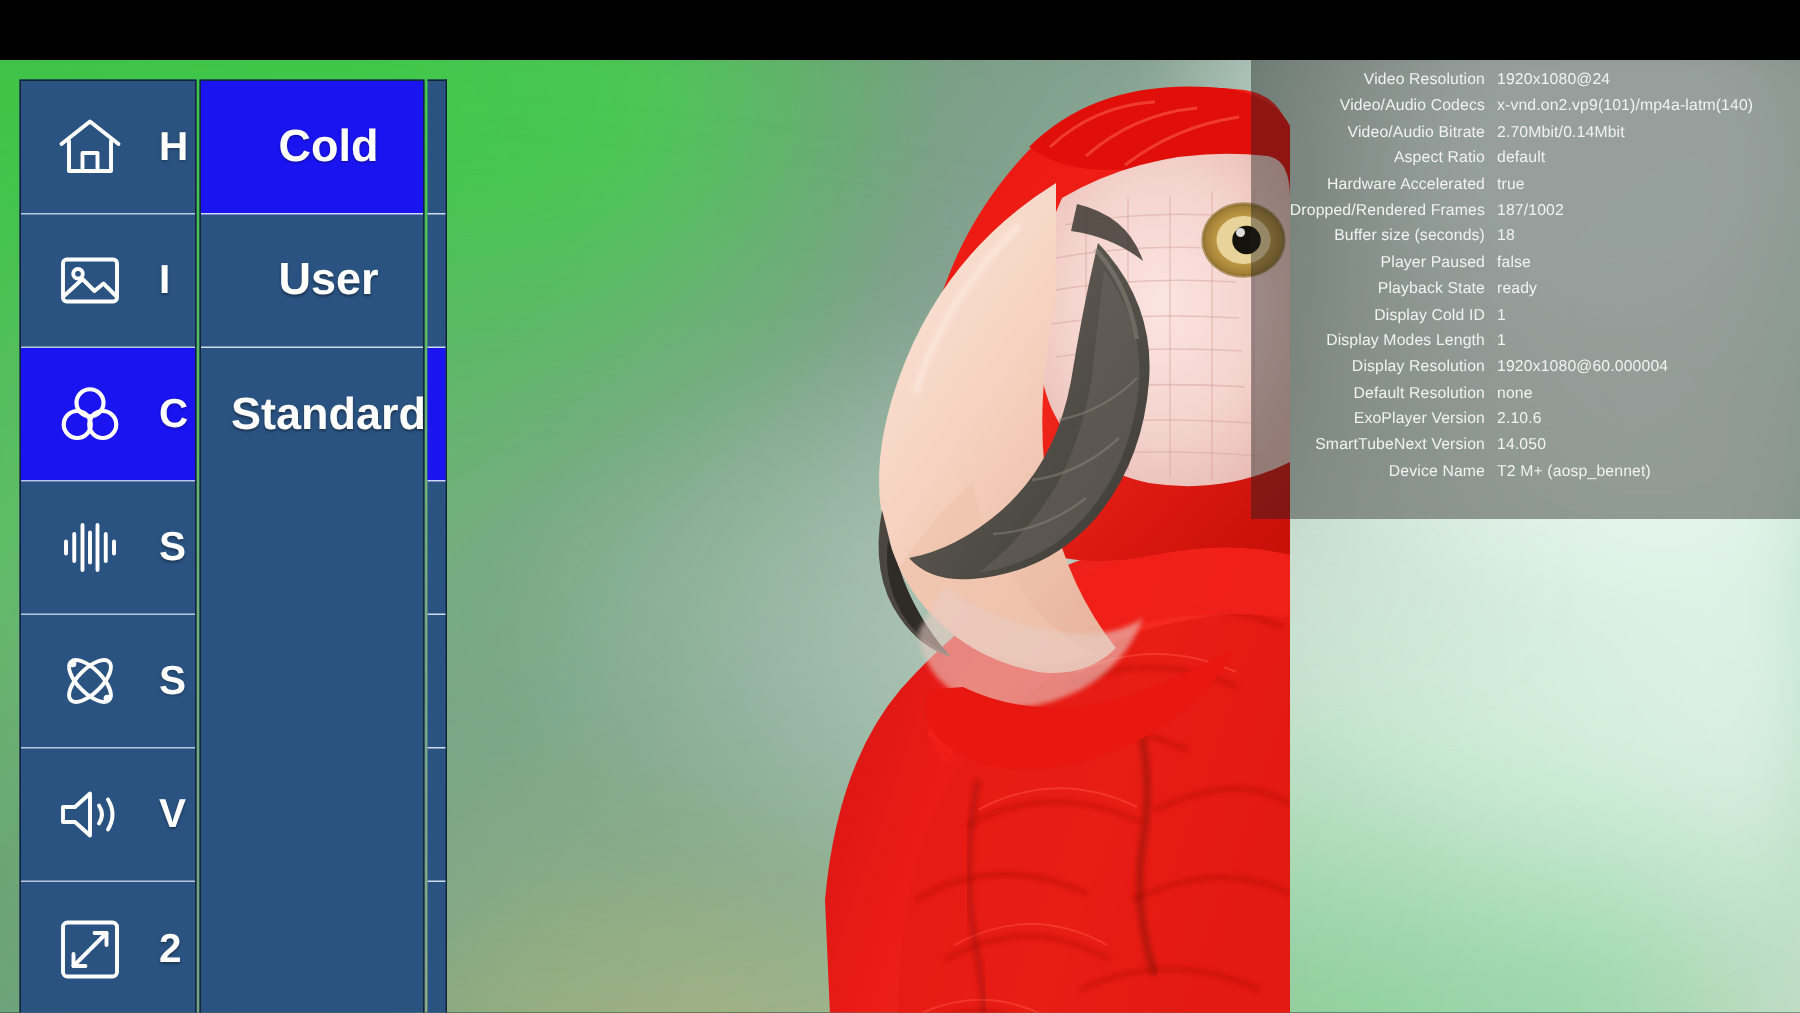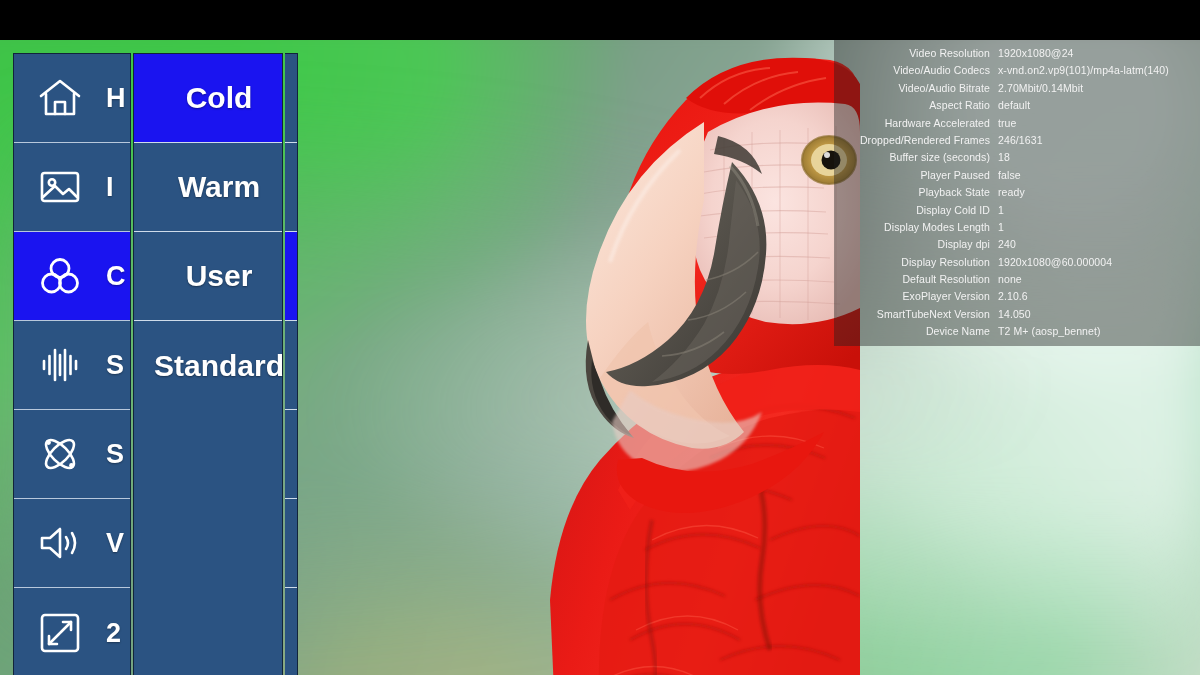--- a/index.html
+++ b/index.html
@@ -266,45 +266,41 @@
     <div class="stat-row">
       <span class="stat-label">Aspect Ratio</span>
       <span class="stat-value">default</span>
     </div>
     <div class="stat-row">
       <span class="stat-label">Hardware Accelerated</span>
       <span class="stat-value">true</span>
     </div>
     <div class="stat-row">
       <span class="stat-label">Dropped/Rendered Frames</span>
-      <span class="stat-value">246/1631</span>
+      <span class="stat-value">187/1002</span>
     </div>
     <div class="stat-row">
       <span class="stat-label">Buffer size (seconds)</span>
       <span class="stat-value">18</span>
     </div>
     <div class="stat-row">
       <span class="stat-label">Player Paused</span>
       <span class="stat-value">false</span>
     </div>
     <div class="stat-row">
       <span class="stat-label">Playback State</span>
       <span class="stat-value">ready</span>
     </div>
     <div class="stat-row">
       <span class="stat-label">Display Cold ID</span>
       <span class="stat-value">1</span>
     </div>
     <div class="stat-row">
       <span class="stat-label">Display Modes Length</span>
       <span class="stat-value">1</span>
-    </div>
-    <div class="stat-row">
-      <span class="stat-label">Display dpi</span>
-      <span class="stat-value">240</span>
     </div>
     <div class="stat-row">
       <span class="stat-label">Display Resolution</span>
       <span class="stat-value">1920x1080@60.000004</span>
     </div>
     <div class="stat-row">
       <span class="stat-label">Default Resolution</span>
       <span class="stat-value">none</span>
     </div>
     <div class="stat-row">
@@ -417,23 +413,20 @@
       <span class="side-label">2</span>
     </div>
 
   </div>
 
   <div id="submenu">
     <div class="sub-item selected">
       <span class="sub-label">Cold</span>
     </div>
     <div class="sub-item">
-      <span class="sub-label">Warm</span>
-    </div>
-    <div class="sub-item">
       <span class="sub-label">User</span>
     </div>
     <div class="sub-item">
       <span class="sub-label">Standard</span>
     </div>
   </div>
 
 </div>
 
 </body></html>

